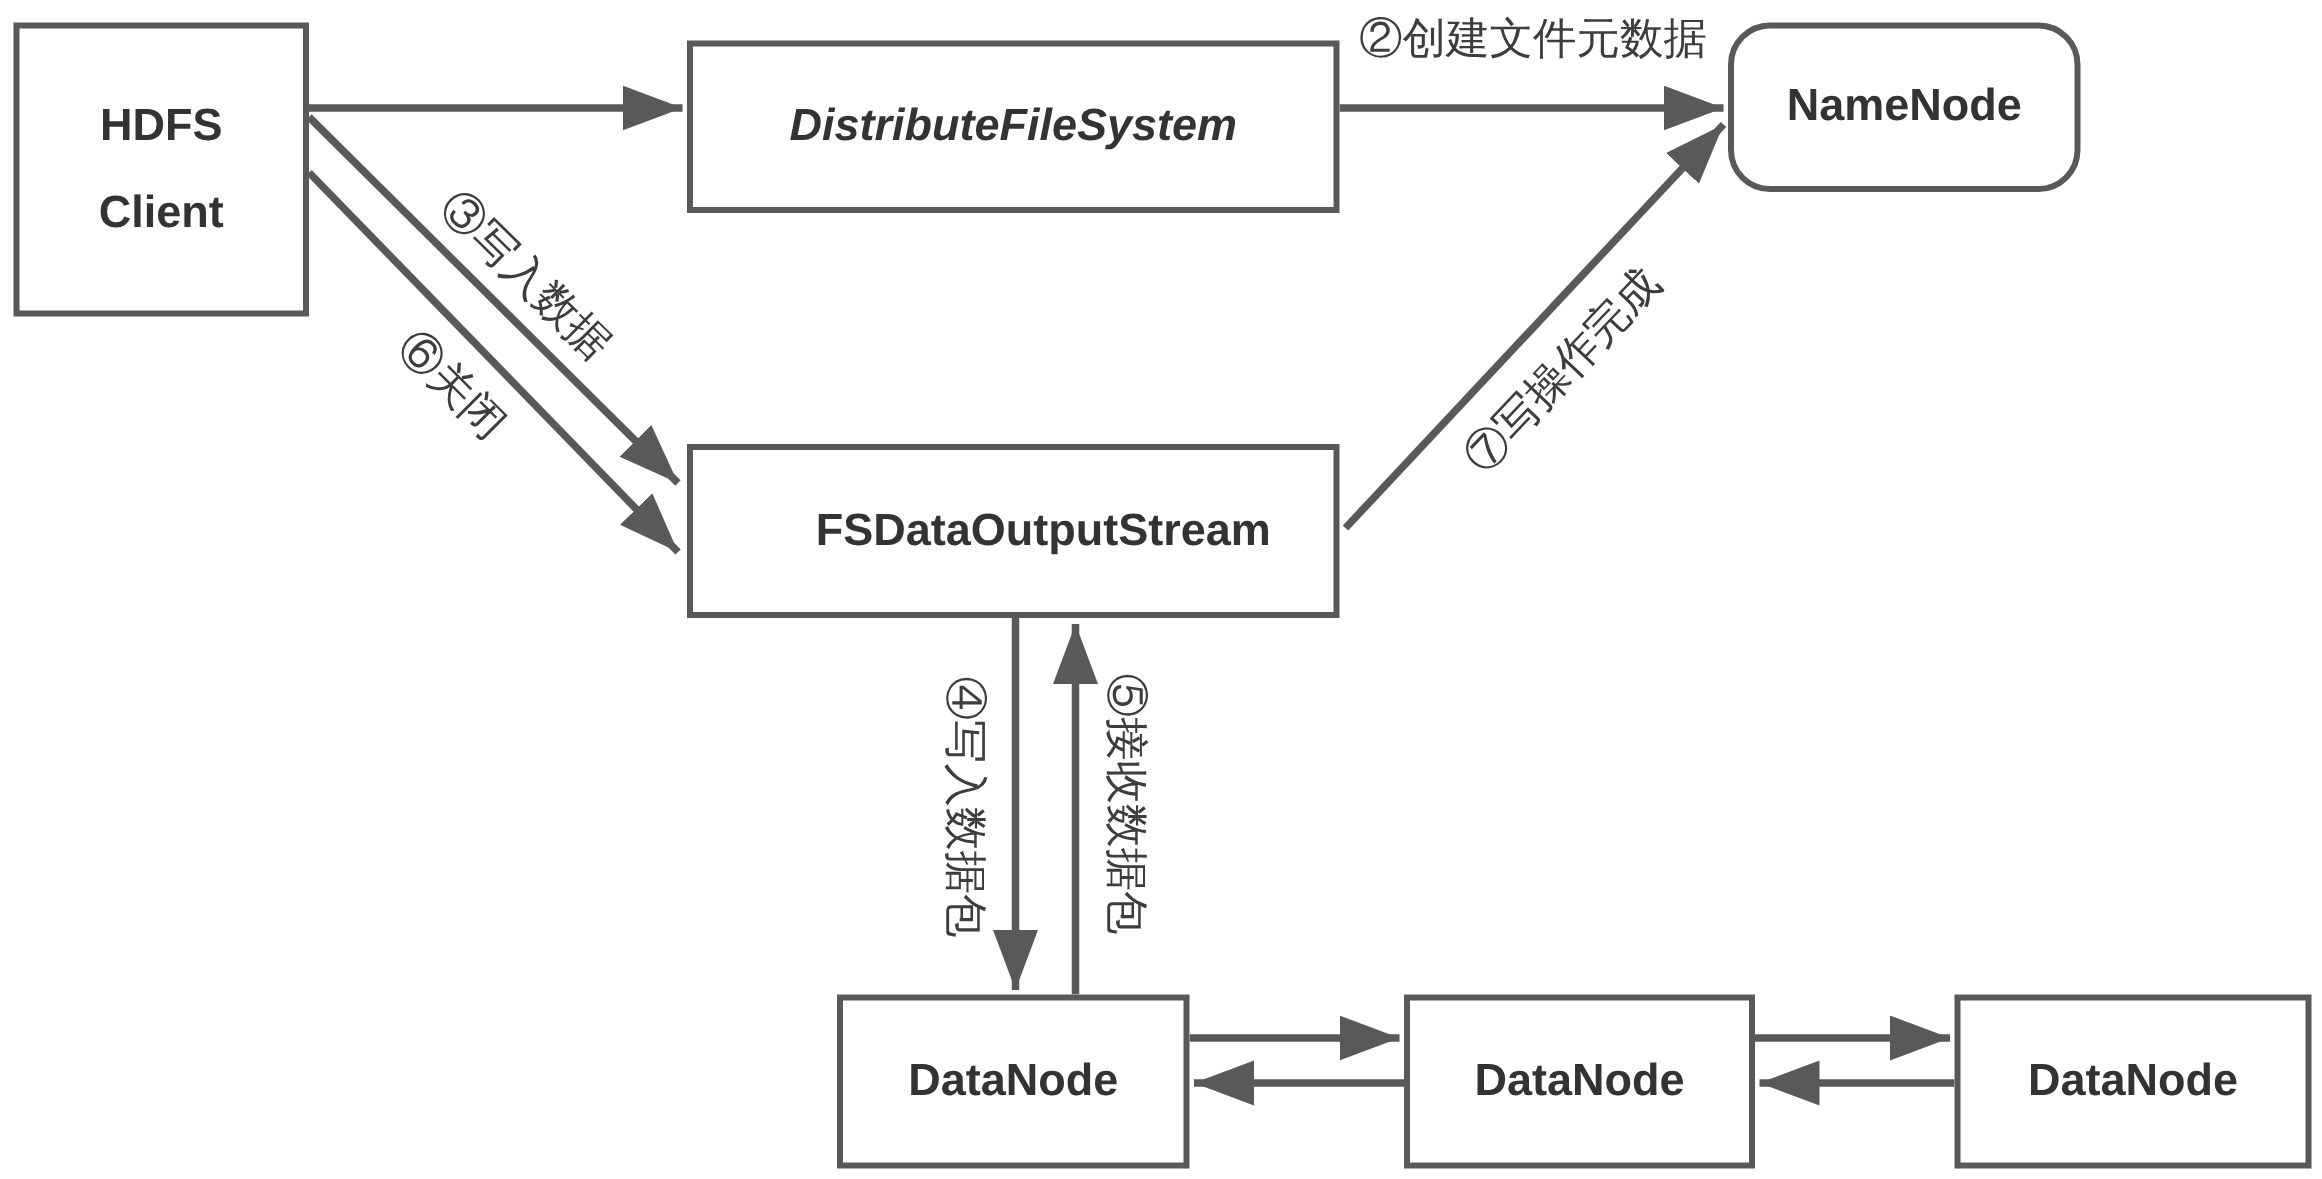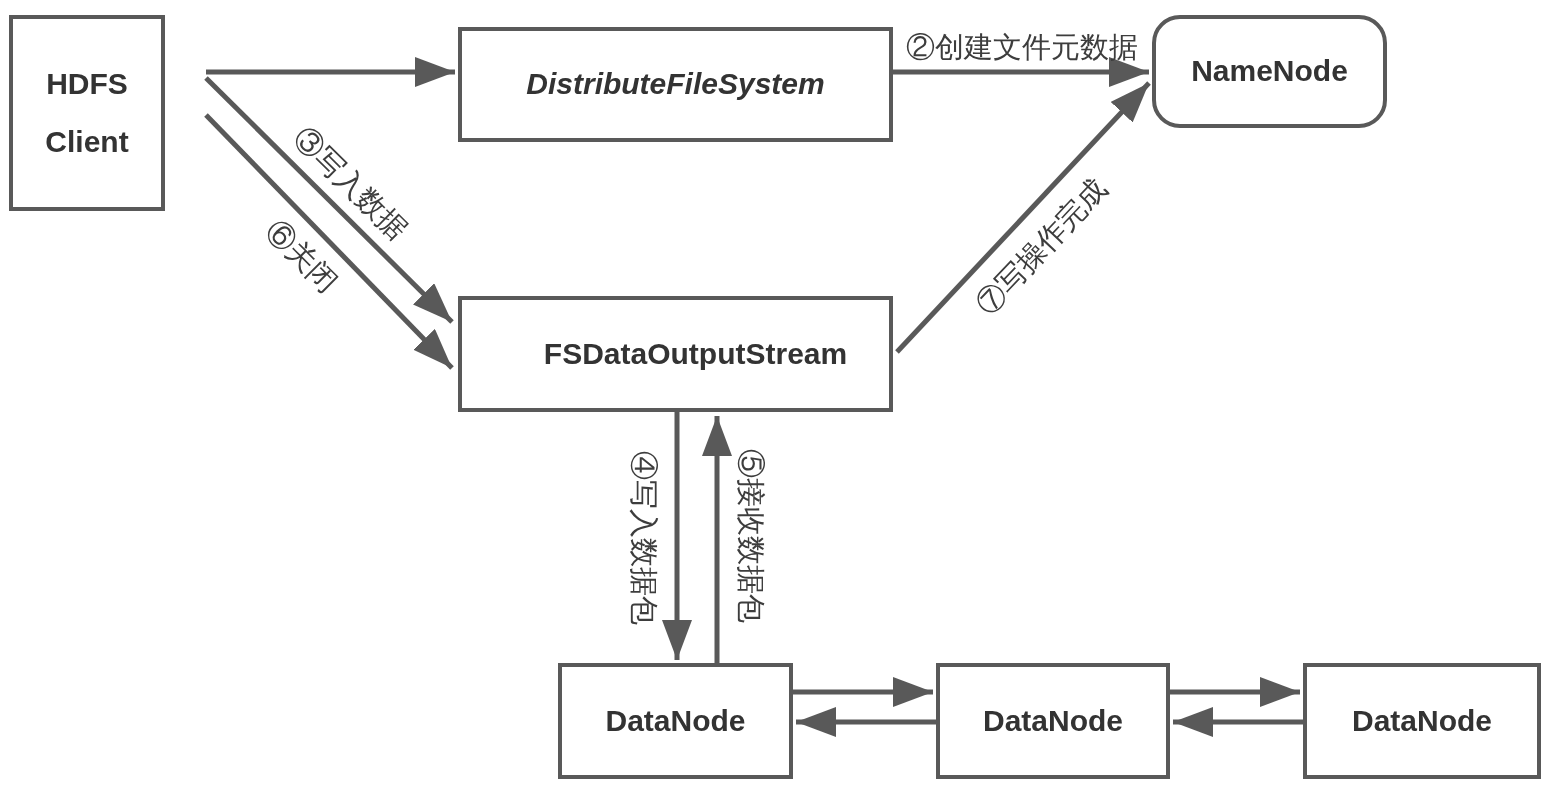--- a/index.html
+++ b/index.html
@@ -58,21 +58,21 @@
     <line class="arrow" x1="206" y1="115" x2="452" y2="368" marker-end="url(#ah)"></line>
     <line class="arrow" x1="677" y1="412" x2="677" y2="660" marker-end="url(#ah)"></line>
     <line class="arrow" x1="717" y1="663" x2="717" y2="416" marker-end="url(#ah)"></line>
     <line class="arrow" x1="897" y1="352" x2="1149" y2="83" marker-end="url(#ah)"></line>
     <line class="arrow" x1="793" y1="692" x2="933" y2="692" marker-end="url(#ah)"></line>
     <line class="arrow" x1="936" y1="722" x2="796" y2="722" marker-end="url(#ah)"></line>
     <line class="arrow" x1="1170" y1="692" x2="1300" y2="692" marker-end="url(#ah)"></line>
     <line class="arrow" x1="1303" y1="722" x2="1173" y2="722" marker-end="url(#ah)"></line>
   </svg>
 
-  <div class="node two-line" style="left:9px;top:15px;width:156px;height:196px;">
+  <div class="node two-line" style="left:9px;top:15px;width:197px;height:196px;">
     <div class="nl">HDFS</div>
     <div class="nl">Client</div>
   </div>
 
   <div class="node" style="left:458px;top:27px;width:435px;height:115px;font-style:italic;">
     <div class="nl">DistributeFileSystem</div>
   </div>
 
   <div class="node" style="left:1152px;top:15px;width:235px;height:113px;border-radius:28px;">
     <div class="nl">NameNode</div>
@@ -88,21 +88,21 @@
 
   <div class="node" style="left:936px;top:663px;width:234px;height:116px;">
     <div class="nl">DataNode</div>
   </div>
 
   <div class="node" style="left:1303px;top:663px;width:238px;height:116px;">
     <div class="nl">DataNode</div>
   </div>
 
 
-  <div class="edge-label" style="left:1022px;top:48px;">②创建文件元数据</div>
+  <div class="edge-label" style="left:1022px;top:26px;">②创建文件元数据</div>
 
   <div class="edge-label rot44" style="left:350px;top:184px;">③写入数据</div>
 
   <div class="edge-label rot45" style="left:301px;top:257px;">⑥关闭</div>
 
   <div class="edge-label rotm46" style="left:1042px;top:247px;">⑦写操作完成</div>
 
   <div class="edge-label rot90" style="left:643px;top:538px;">④写入数据包</div>
 
   <div class="edge-label rot90" style="left:750px;top:536px;">⑤接收数据包</div>

